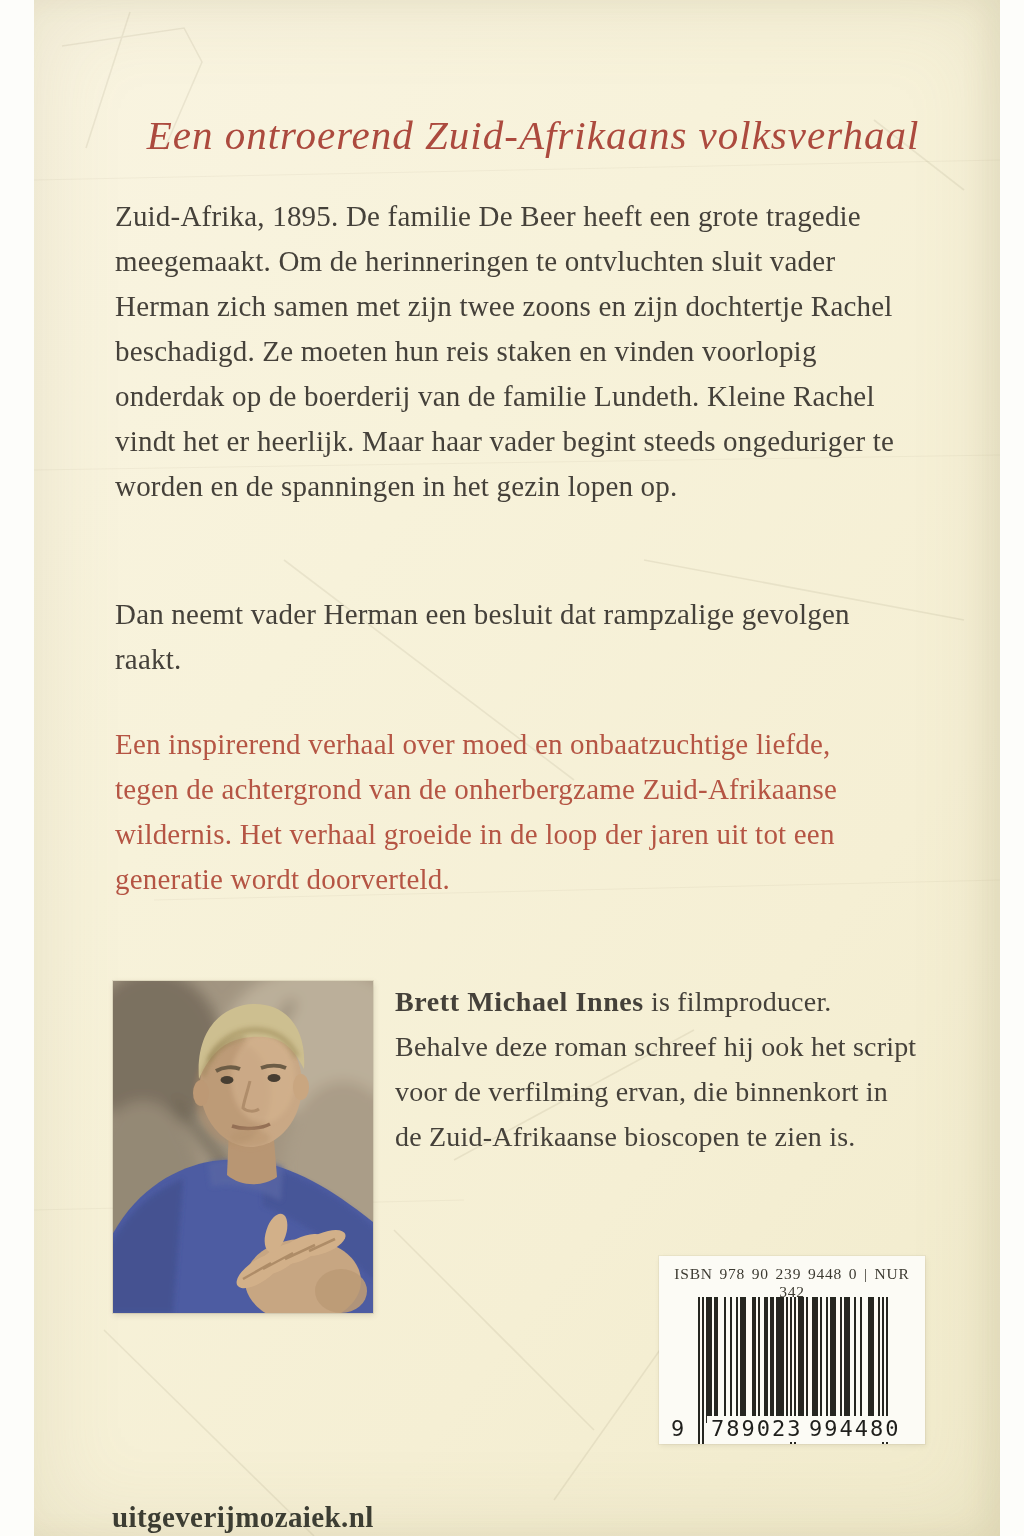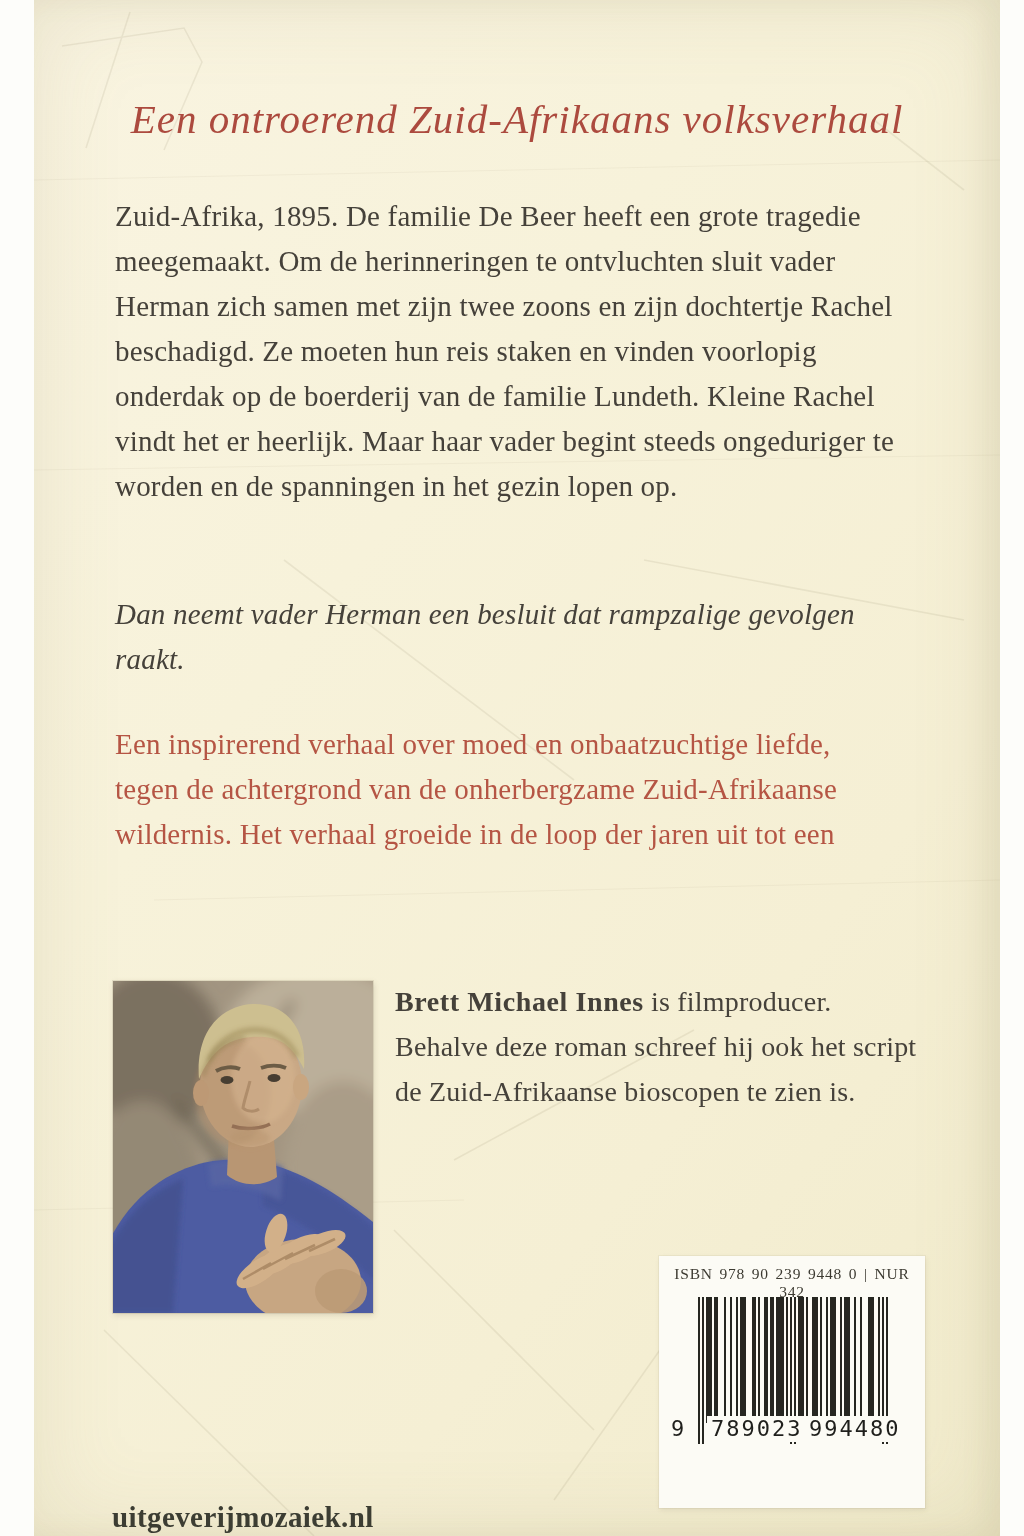--- a/index.html
+++ b/index.html
@@ -9,36 +9,36 @@
     font-family:"Liberation Serif",serif;
   }
   
   .cover{
     position:absolute;left:34px;top:0;width:966px;height:1536px;
     background:linear-gradient(128deg,#f9f4e1 0%,#f7f2da 35%,#f5efd4 70%,#f1ebcc 100%);
     box-shadow:inset 0 0 90px rgba(158,142,96,.16), inset -14px 0 26px rgba(150,135,95,.10);
   }
   .creases{position:absolute;left:0;top:0;width:966px;height:1536px;pointer-events:none;}
   .tagline{
-    position:absolute;top:95px;left:0;width:100%;margin:0;text-align:center;
+    position:absolute;top:95px;left:0;width:100%;margin:16px;text-align:center;
     font-style:italic;font-weight:500;font-size:41px;letter-spacing:1px;
   }
   .para{position:absolute;left:81px;font-size:29px;line-height:45px;letter-spacing:.2px;}
   .line{white-space:nowrap;}
   .p1{top:194px;}
-  .p2{top:592px;font-style:italic;}
+  .p2{top:592px;}
   .p3{top:722px;}
   .photo{
     position:absolute;left:79px;top:981px;width:260px;height:332px;
     box-shadow:0 0 0 1px rgba(120,110,80,.15), 1px 2px 6px rgba(90,80,50,.18);
   }
   .bio{position:absolute;left:361px;top:979px;width:545px;font-size:28px;line-height:45px;letter-spacing:.2px;}
   .bio-name{font-weight:bold;letter-spacing:.6px;}
   .label{
-    position:absolute;left:625px;top:1256px;width:266px;height:252px;
+    position:absolute;left:625px;top:1256px;width:266px;height:188px;
     background:#fcfbf5;box-shadow:0 0 0 1px rgba(100,90,60,.06), 1px 2px 5px rgba(90,80,50,.10);
   }
   .isbn{
     position:absolute;top:9px;left:0;width:100%;text-align:center;
     font-size:15.5px;letter-spacing:.8px;word-spacing:2px;
   }
   .bars{position:absolute;left:39px;top:41px;}
   .digits{
     position:absolute;top:160px;left:0;width:100%;height:28px;
     font-family:"DejaVu Sans Mono",monospace;font-size:22px;color:#1f1f1c;
@@ -92,20 +92,21 @@
 
     <div class="para p2" style="color:#45413a">
       <div class="line">Dan neemt vader Herman een besluit dat rampzalige gevolgen</div>
       <div class="line">raakt.</div>
     </div>
 
     <div class="para p3" style="color:#b55544">
       <div class="line">Een inspirerend verhaal over moed en onbaatzuchtige liefde,</div>
       <div class="line">tegen de achtergrond van de onherbergzame Zuid-Afrikaanse</div>
       <div class="line">wildernis. Het verhaal groeide in de loop der jaren uit tot een</div>
+      <div class="line">generatie wordt doorverteld.</div>
     </div>
 
     <div class="photo">
       <svg width="260" height="332" viewBox="0 0 260 332">
         <defs>
           <filter id="soft" x="-30%" y="-30%" width="160%" height="160%">
               <feGaussianBlur stdDeviation="7"></feGaussianBlur>
             </filter>
           <filter id="soft2" x="-30%" y="-30%" width="160%" height="160%">
               <feGaussianBlur stdDeviation="2.5"></feGaussianBlur>
@@ -176,20 +177,21 @@
 
         <rect x="0" y="0" width="260" height="332" fill="#f7f2da" opacity="0.10"></rect>
       </svg>
     </div>
 
     <div class="bio" style="color:#45413a">
       <div class="line">
         <span class="bio-name">Brett Michael Innes</span><span> is filmproducer.</span>
       </div>
       <div class="line">Behalve deze roman schreef hij ook het script</div>
+      <div class="line">voor de verfilming ervan, die binnenkort in</div>
       <div class="line">de Zuid-Afrikaanse bioscopen te zien is.</div>
     </div>
 
     <div class="label">
       <div class="isbn" style="color:#3c3a31">ISBN 978 90 239 9448 0 | NUR 342</div>
       <svg class="bars" id="barcode-bars" width="190" height="150">
           <rect x="0" y="0" width="2" height="147" fill="#262621"></rect>
           <rect x="4" y="0" width="2" height="147" fill="#262621"></rect>
           <rect x="8" y="0" width="2" height="126" fill="#262621"></rect>
           <rect x="10" y="0" width="2" height="126" fill="#262621"></rect>

